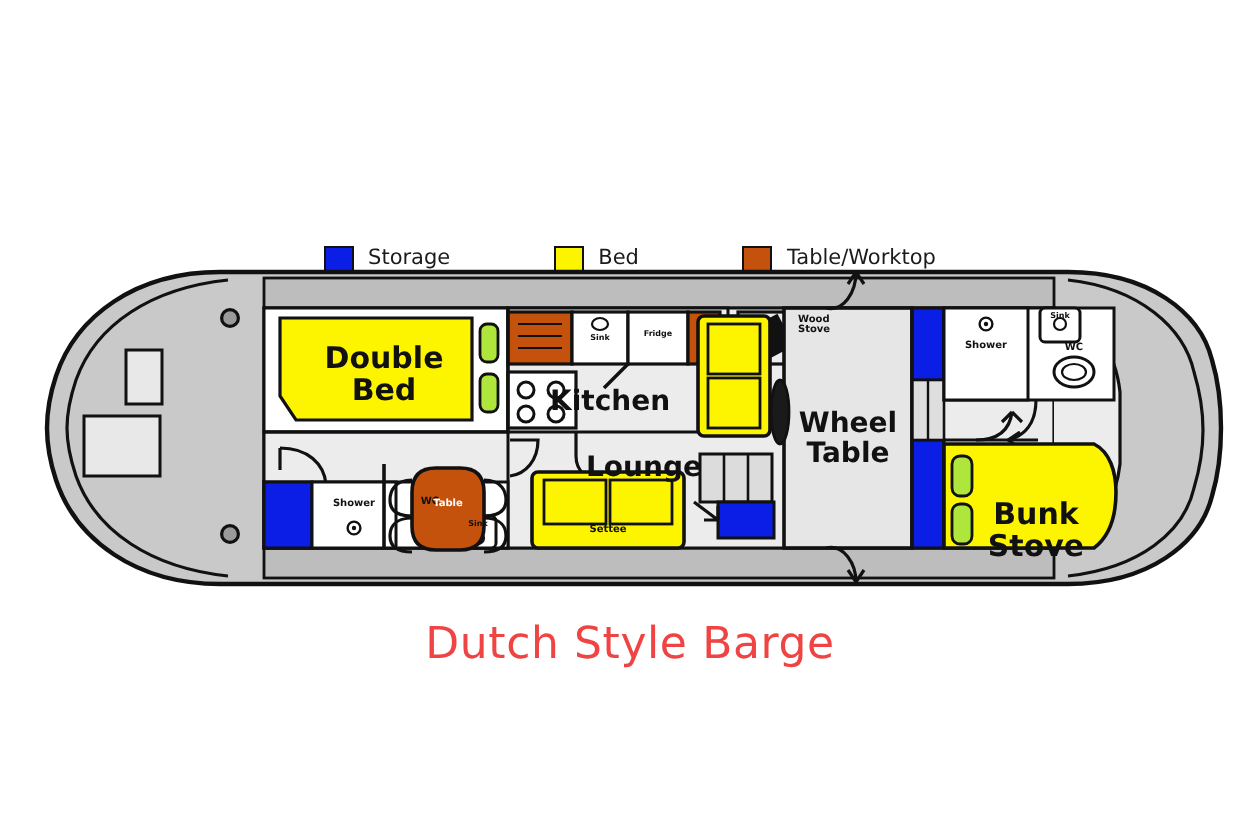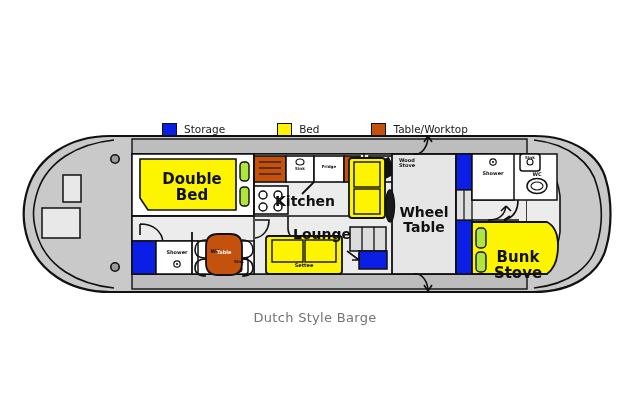--- a/index.html
+++ b/index.html
@@ -49,22 +49,22 @@
     white-space: nowrap;
   }
 
   
   #plan-title {
     position: absolute;
     left: 0;
     top: 310px;
     width: 630px;
     text-align: center;
-    font-size: 13px;
-    color: #737373;
+    font-size: 22px;
+    color: #ef4444;
     letter-spacing: 0.3px;
   }
 
   
   #boat-wrap {
     position: absolute;
     left: 14px;
     top: 134px;
     width: 604px;
     height: 160px;

